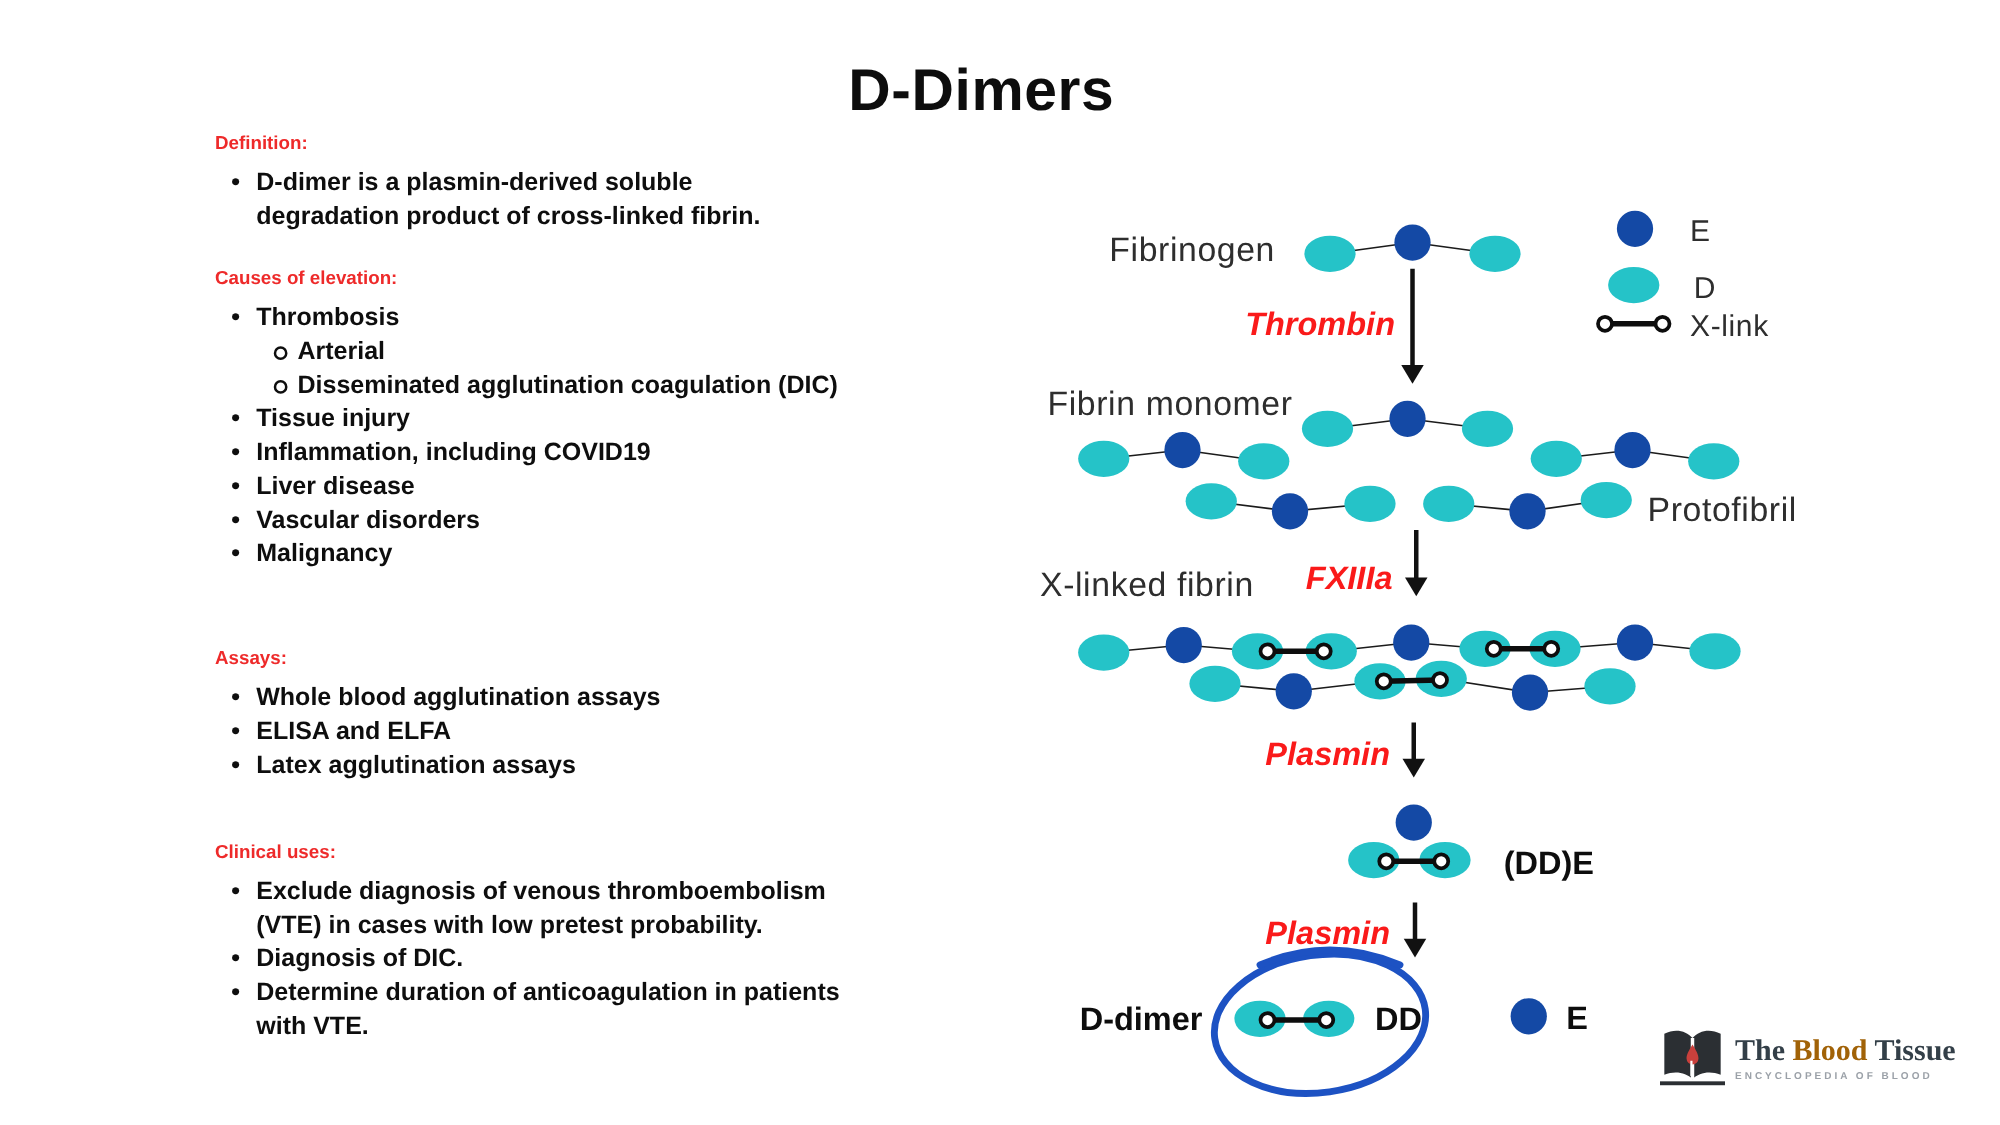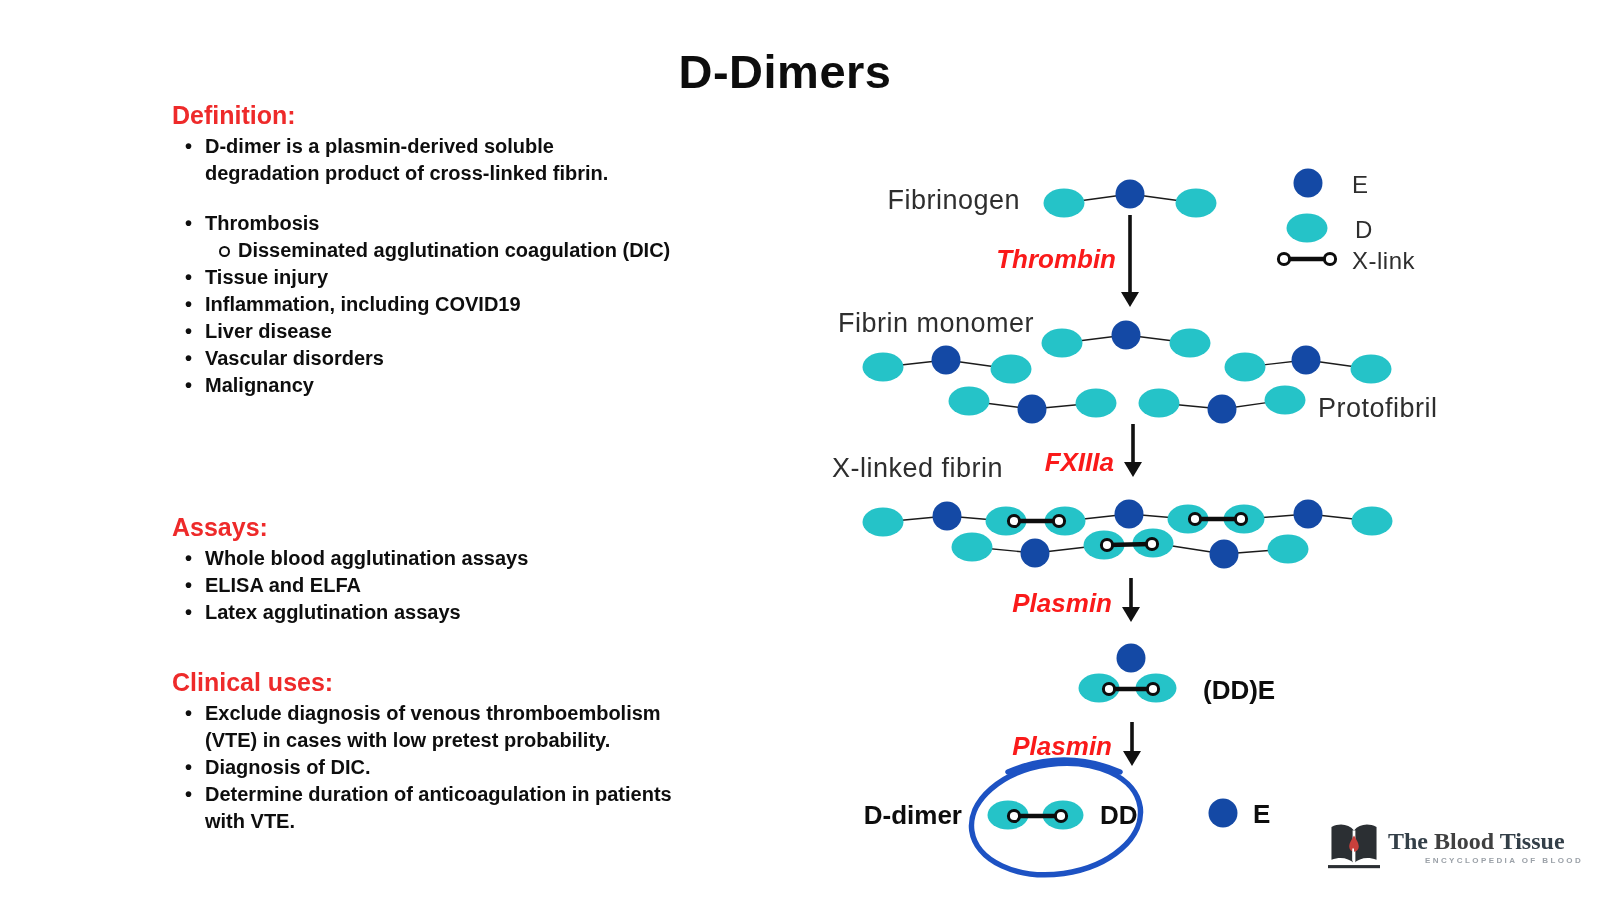--- a/index.html
+++ b/index.html
@@ -1,57 +1,59 @@
 <!DOCTYPE html>
 <html><head>
 <meta charset="utf-8">
 <style>
   html,body{margin:0;padding:0;background:#fff;}
   .page{position:relative;width:1600px;height:900px;background:#ffffff;overflow:hidden;
         font-family:"Liberation Sans",sans-serif;}
   .title{position:absolute;top:44px;left:0;width:1570px;text-align:center;
          font-size:47px;font-weight:800;letter-spacing:.5px;color:#0d0d0d;margin:0;}
   .sec{position:absolute;left:172px;width:560px;}
-  .sec-head{font-size:25px;font-weight:800;color:#ee2a2a;margin:0 0 5px 0;line-height:26px;}
+  .sec-head{font-size:15px;font-weight:800;color:#ee2a2a;margin:0 0 5px 0;line-height:26px;}
   ul.blist{list-style:none;margin:0;padding:0;}
   ul.blist li{position:relative;font-size:20px;line-height:27px;font-weight:700;color:#0e0e0e;}
   li.l1{padding-left:33px;}
   li.l1::before{content:"\2022";position:absolute;left:13px;top:0;}
   li.l2{padding-left:66px;}
   li.l2::before{content:"";position:absolute;left:47px;top:9px;width:7px;height:7px;
                 border:2.5px solid #0e0e0e;border-radius:50%;}
   .w-def li{max-width:440px;}
   .w-clin li{max-width:505px;}
   #diagram-svg{position:absolute;left:0;top:0;}
   #diagram-svg text{font-family:"Liberation Sans",sans-serif;}
   .logo{position:absolute;left:1328px;top:820px;display:flex;align-items:center;}
   .logo-book{width:52px;height:52px;margin-right:8px;flex:0 0 auto;}
   .logo-text-line{font-family:"Liberation Serif",serif;font-weight:700;font-size:24px;
                   color:#333f48;white-space:nowrap;line-height:26px;}
-  .logo-text-line .blood{color:#404040;}
+  .logo-text-line .blood{color:#a16207;}
   .logo-tagline{font-size:8px;letter-spacing:2.4px;color:#9ba1a8;font-weight:700;
-                font-family:"Liberation Sans",sans-serif;margin-top:2px;margin-left:37px;}
+                font-family:"Liberation Sans",sans-serif;margin-top:2px;}
 </style>
 </head>
 <body>
 
 <div class="page">
 
   <h1 class="title">D-Dimers</h1>
 
   <div class="sec w-def" style="top:102px">
     <h2 class="sec-head">Definition:</h2>
     <ul class="blist">
       <li class="l1">D-dimer is a plasmin-derived soluble degradation product of cross-linked fibrin.</li>
     </ul>
   </div>
 
   <div class="sec" style="top:210px">
+    <h2 class="sec-head">Causes of elevation:</h2>
     <ul class="blist">
       <li class="l1">Thrombosis</li>
+      <li class="l2">Arterial</li>
       <li class="l2">Disseminated agglutination coagulation (DIC)</li>
       <li class="l1">Tissue injury</li>
       <li class="l1">Inflammation, including COVID19</li>
       <li class="l1">Liver disease</li>
       <li class="l1">Vascular disorders</li>
       <li class="l1">Malignancy</li>
     </ul>
   </div>
 
   <div class="sec" style="top:514px">

